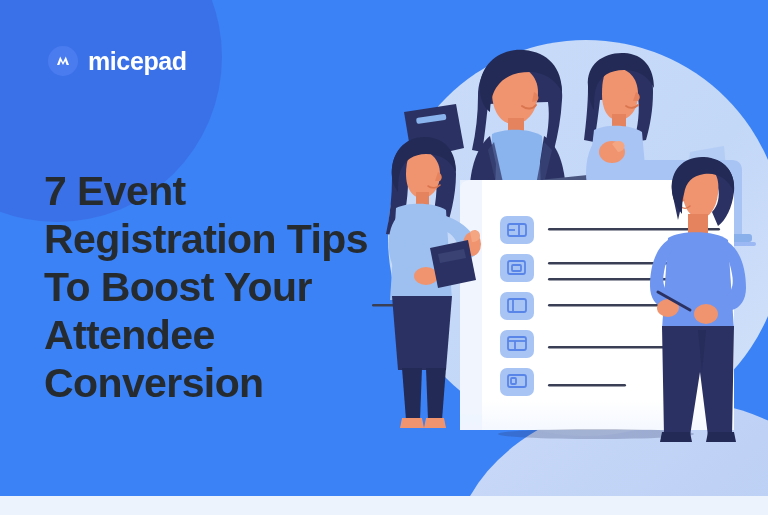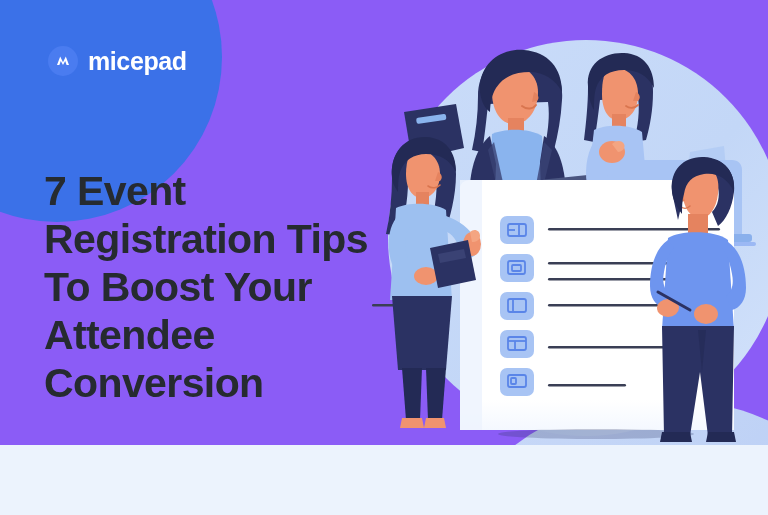--- a/index.html
+++ b/index.html
@@ -10,22 +10,22 @@
     width: 768px;
     height: 515px;
     overflow: hidden;
     font-family: "Liberation Sans", sans-serif;
     background: #ecf3fd;
   }
 
   .canvas {
     position: relative;
     width: 768px;
-    height: 445px;
-    background: #8b5cf6;
+    height: 496px;
+    background: #3b82f6;
     overflow: hidden;
   }
 
   
   .corner-circle {
     position: absolute;
     left: -108px;
     top: -108px;
     width: 330px;
     height: 330px;

